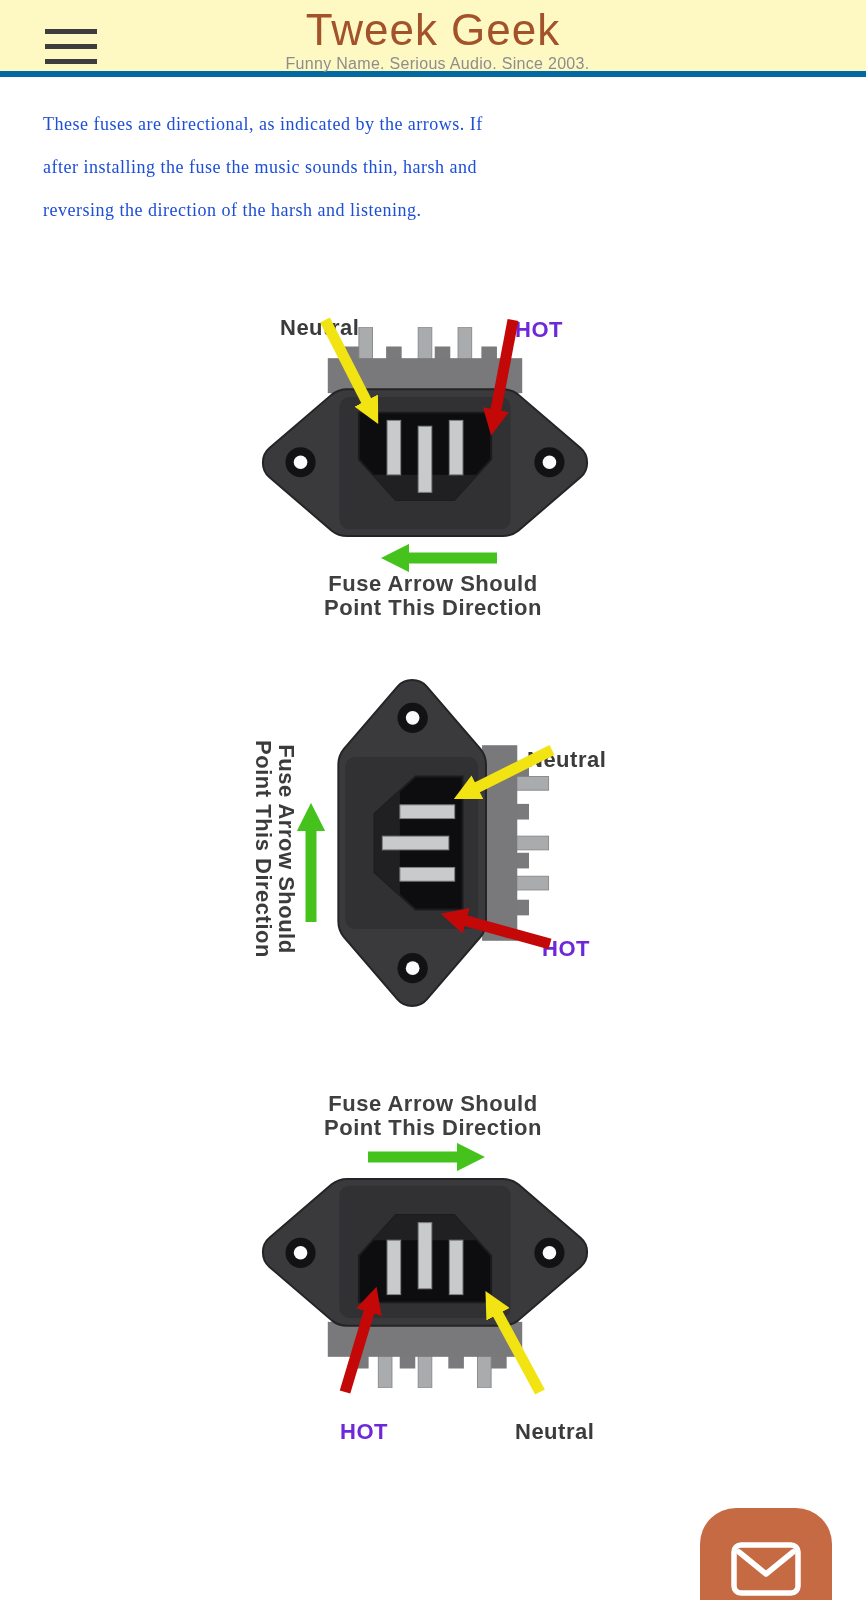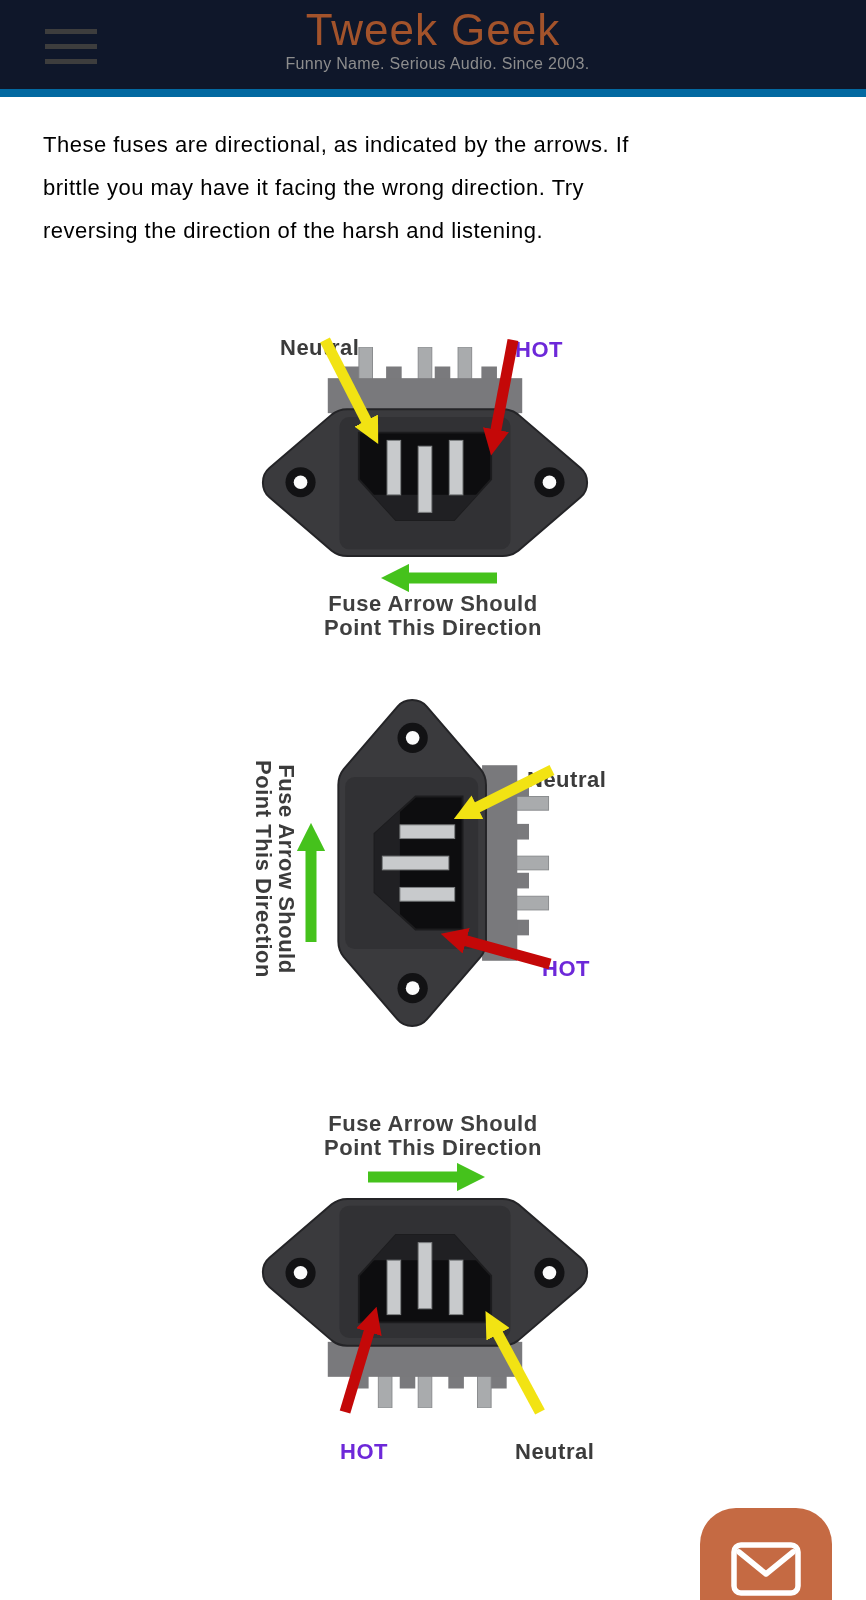--- a/index.html
+++ b/index.html
@@ -2,32 +2,32 @@
 <html><head>
 <meta charset="utf-8">
 <style>
   * { margin:0; padding:0; box-sizing:border-box; }
   html,body { width:866px; }
   body {
     height:1600px; position:relative; overflow:hidden;
     background:#ffffff; font-family:"Liberation Sans", sans-serif;
   }
   
-  .header { height:97px; border-bottom:8px solid #0369a1; position:relative; background:#0f172a; }
+  .header { height:77px; border-bottom:6px solid #0369a1; position:relative; background:#fef9c3; }
   .menu-btn {
     position:absolute; left:45px; top:26px; width:52px; height:40px;
     background:none; border:none; cursor:pointer; padding:0;
   }
   .menu-btn .bar { display:block; width:52px; height:5px; background:#3d3d3d; margin-bottom:10px; }
   .menu-btn .bar:last-child { margin-bottom:0; }
   .logo { text-align:center; padding-top:6px; cursor:pointer; }
   .brand { font-size:44px; font-weight:400; color:#a3532b; letter-spacing:1px; line-height:48px; }
   .tagline { font-size:16px; color:#8d8d8d; letter-spacing:0.3px; margin-top:1px;padding-left:9px; }
   
-  .intro { margin:26px 43px 0 43px; color:#000000; font-size:22px; letter-spacing:0.5px; }
+  .intro { margin:26px 43px 0 43px; color:#1d4ed8; font-size:18px; letter-spacing:0.5px;font-family:Liberation Serif, serif; }
   .intro .ln { line-height:43px; white-space:nowrap; }
   
   .diagram { position:relative; width:866px; }
   .d1 { height:380px; margin-top:40px; }
   .d2 { height:410px; }
   .d3 { height:470px; }
   .overlay { position:absolute; left:0; top:0; pointer-events:none; }
   .ann-label { position:absolute; font-weight:bold; font-size:22px; letter-spacing:0.5px;margin-top:21px; }
   .lbl-dark { color:#3b3b3b; }
   .lbl-hot  { color:#6d28d9; }
@@ -93,21 +93,21 @@
     <span class="bar"></span>
   </button>
   <div class="logo">
     <div class="brand">Tweek Geek</div>
     <div class="tagline">Funny Name. Serious Audio. Since 2003.</div>
   </div>
 </header>
 
 <div class="intro">
   <div class="ln">These fuses are directional, as indicated by the arrows. If</div>
-  <div class="ln">brittle you may have it facing the wrong direction. Try</div>
+  <div class="ln">after installing the fuse the music sounds thin, harsh and</div>
   <div class="ln">reversing the direction of the harsh and listening.</div>
 </div>
 
 <div class="diagram d1">
   <div class="ann-label lbl-dark" style="left:280px; top:22px;">Neutral</div>
   <div class="ann-label lbl-hot" style="left:515px; top:24px;">HOT</div>
 
   <svg class="inlet" style="left:250px; top:55px;" width="350" height="214" viewBox="0 0 360 220">
     <use href="#iec-inlet"></use>
   </svg>

